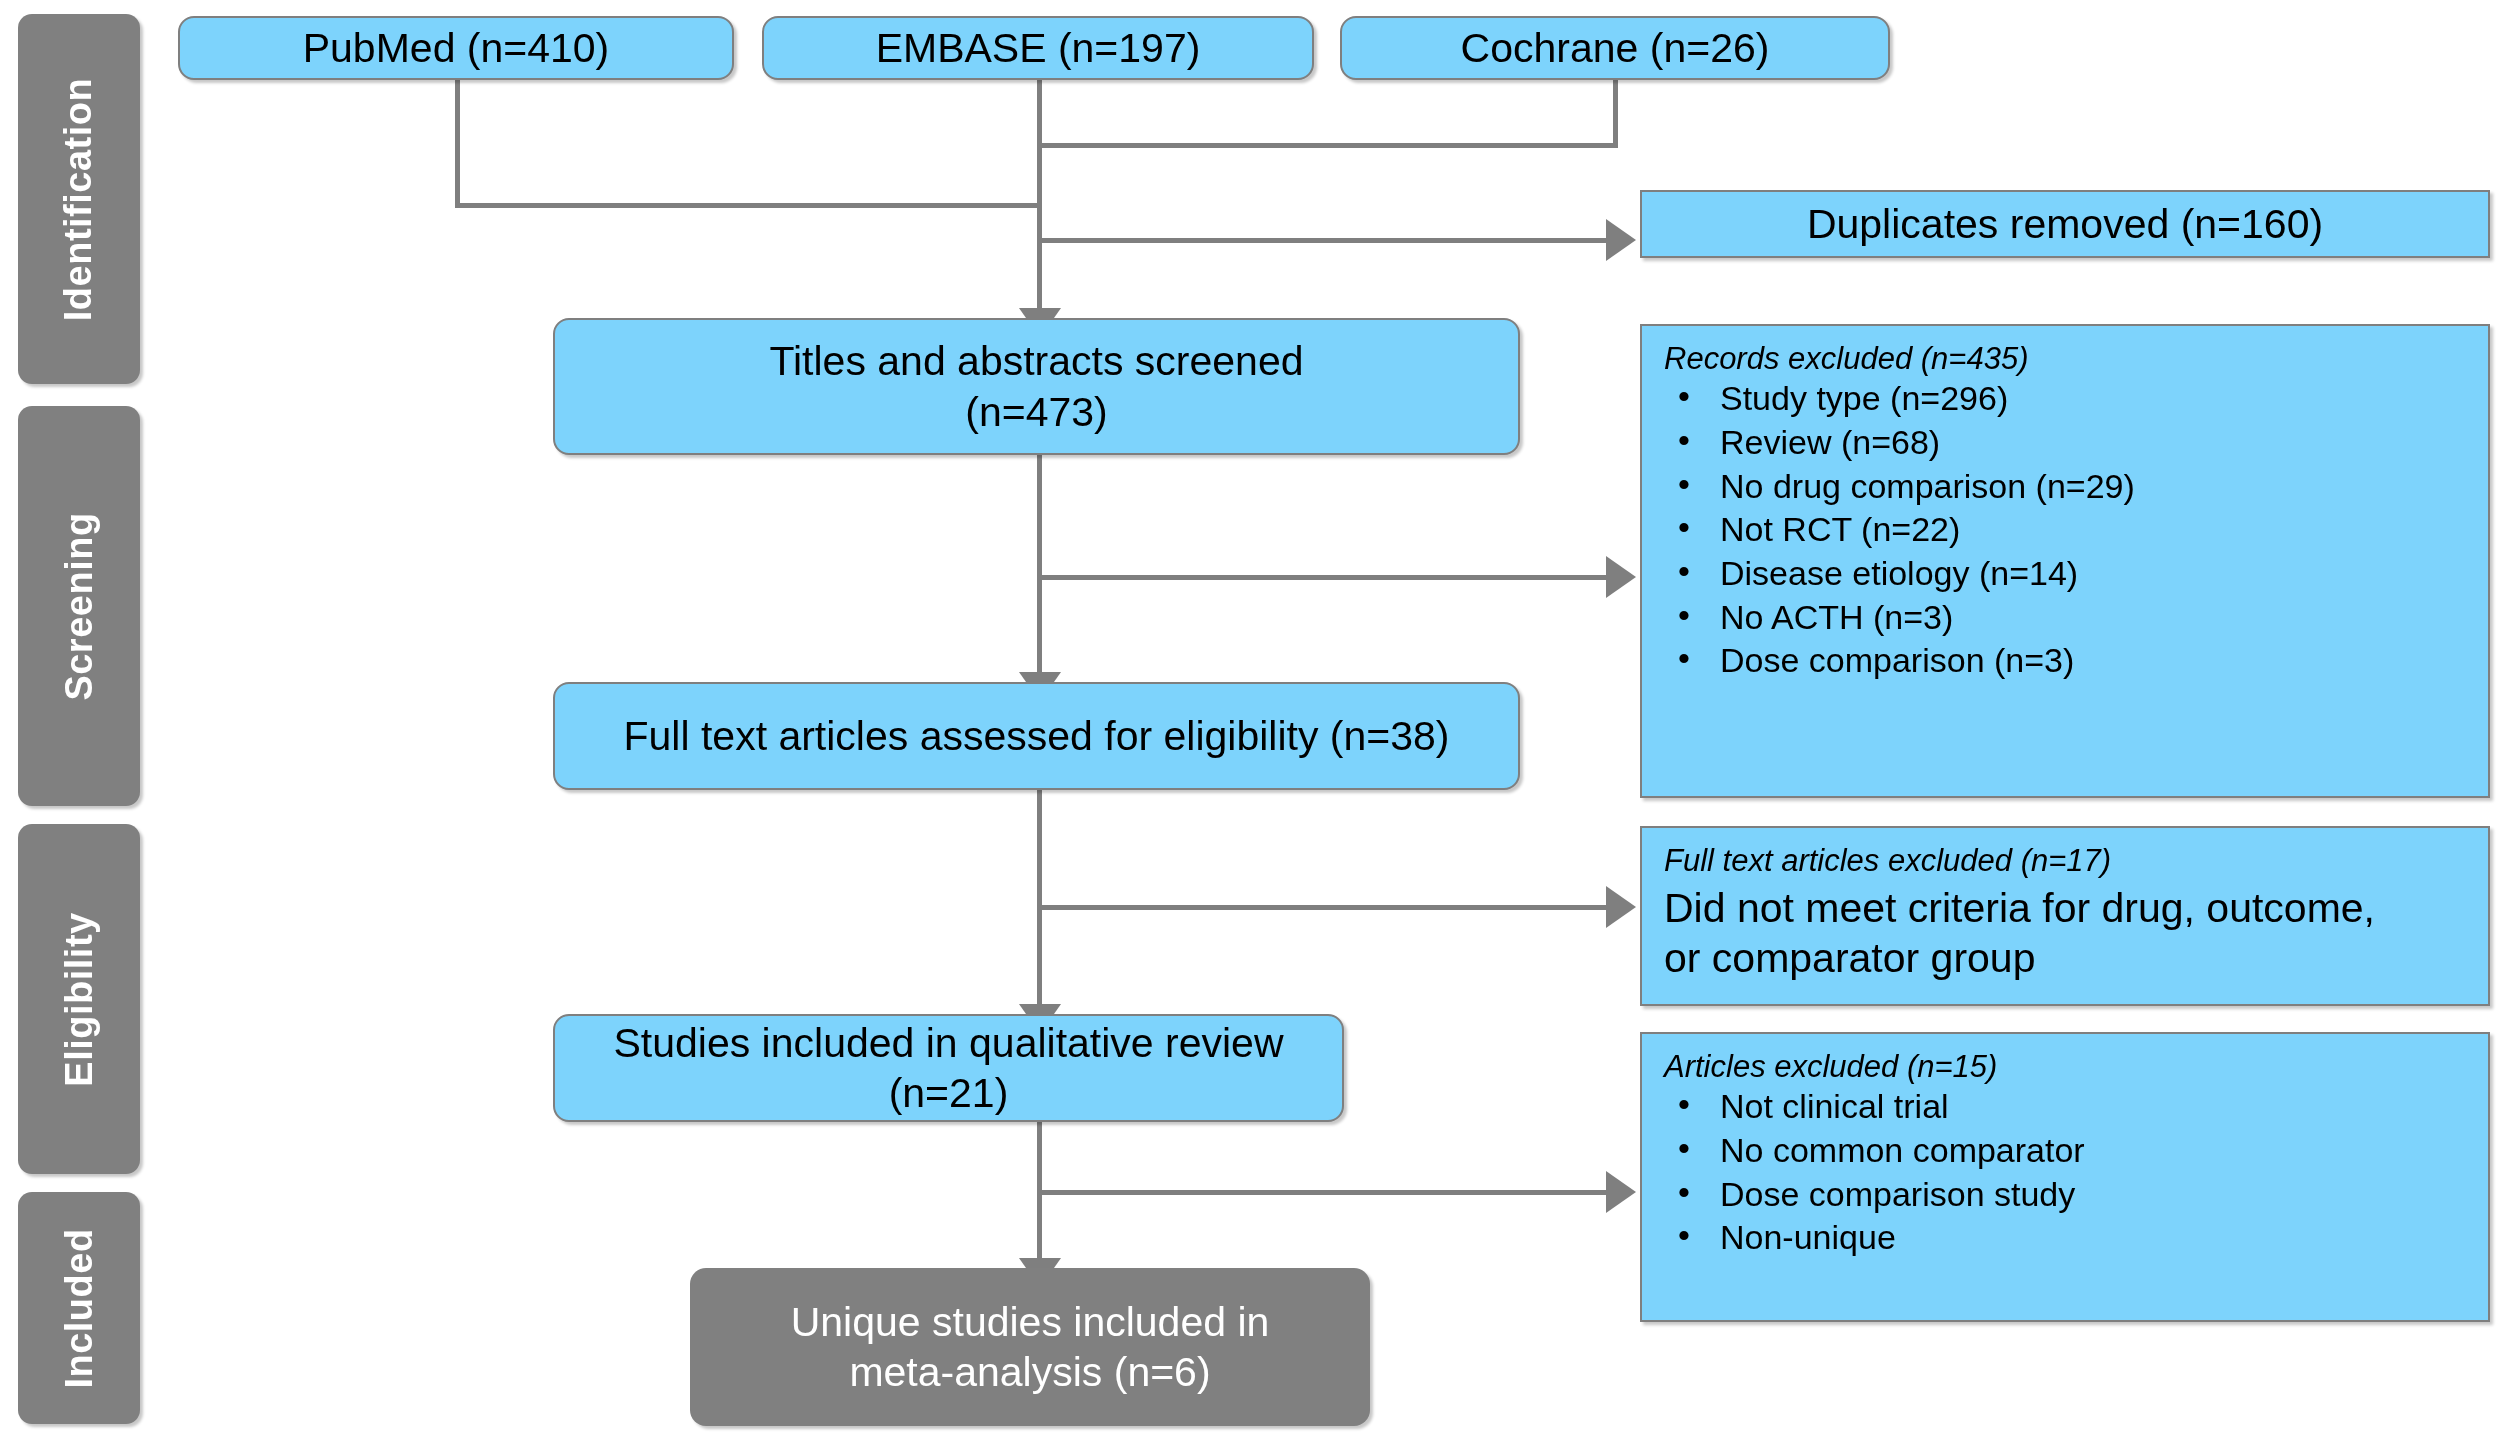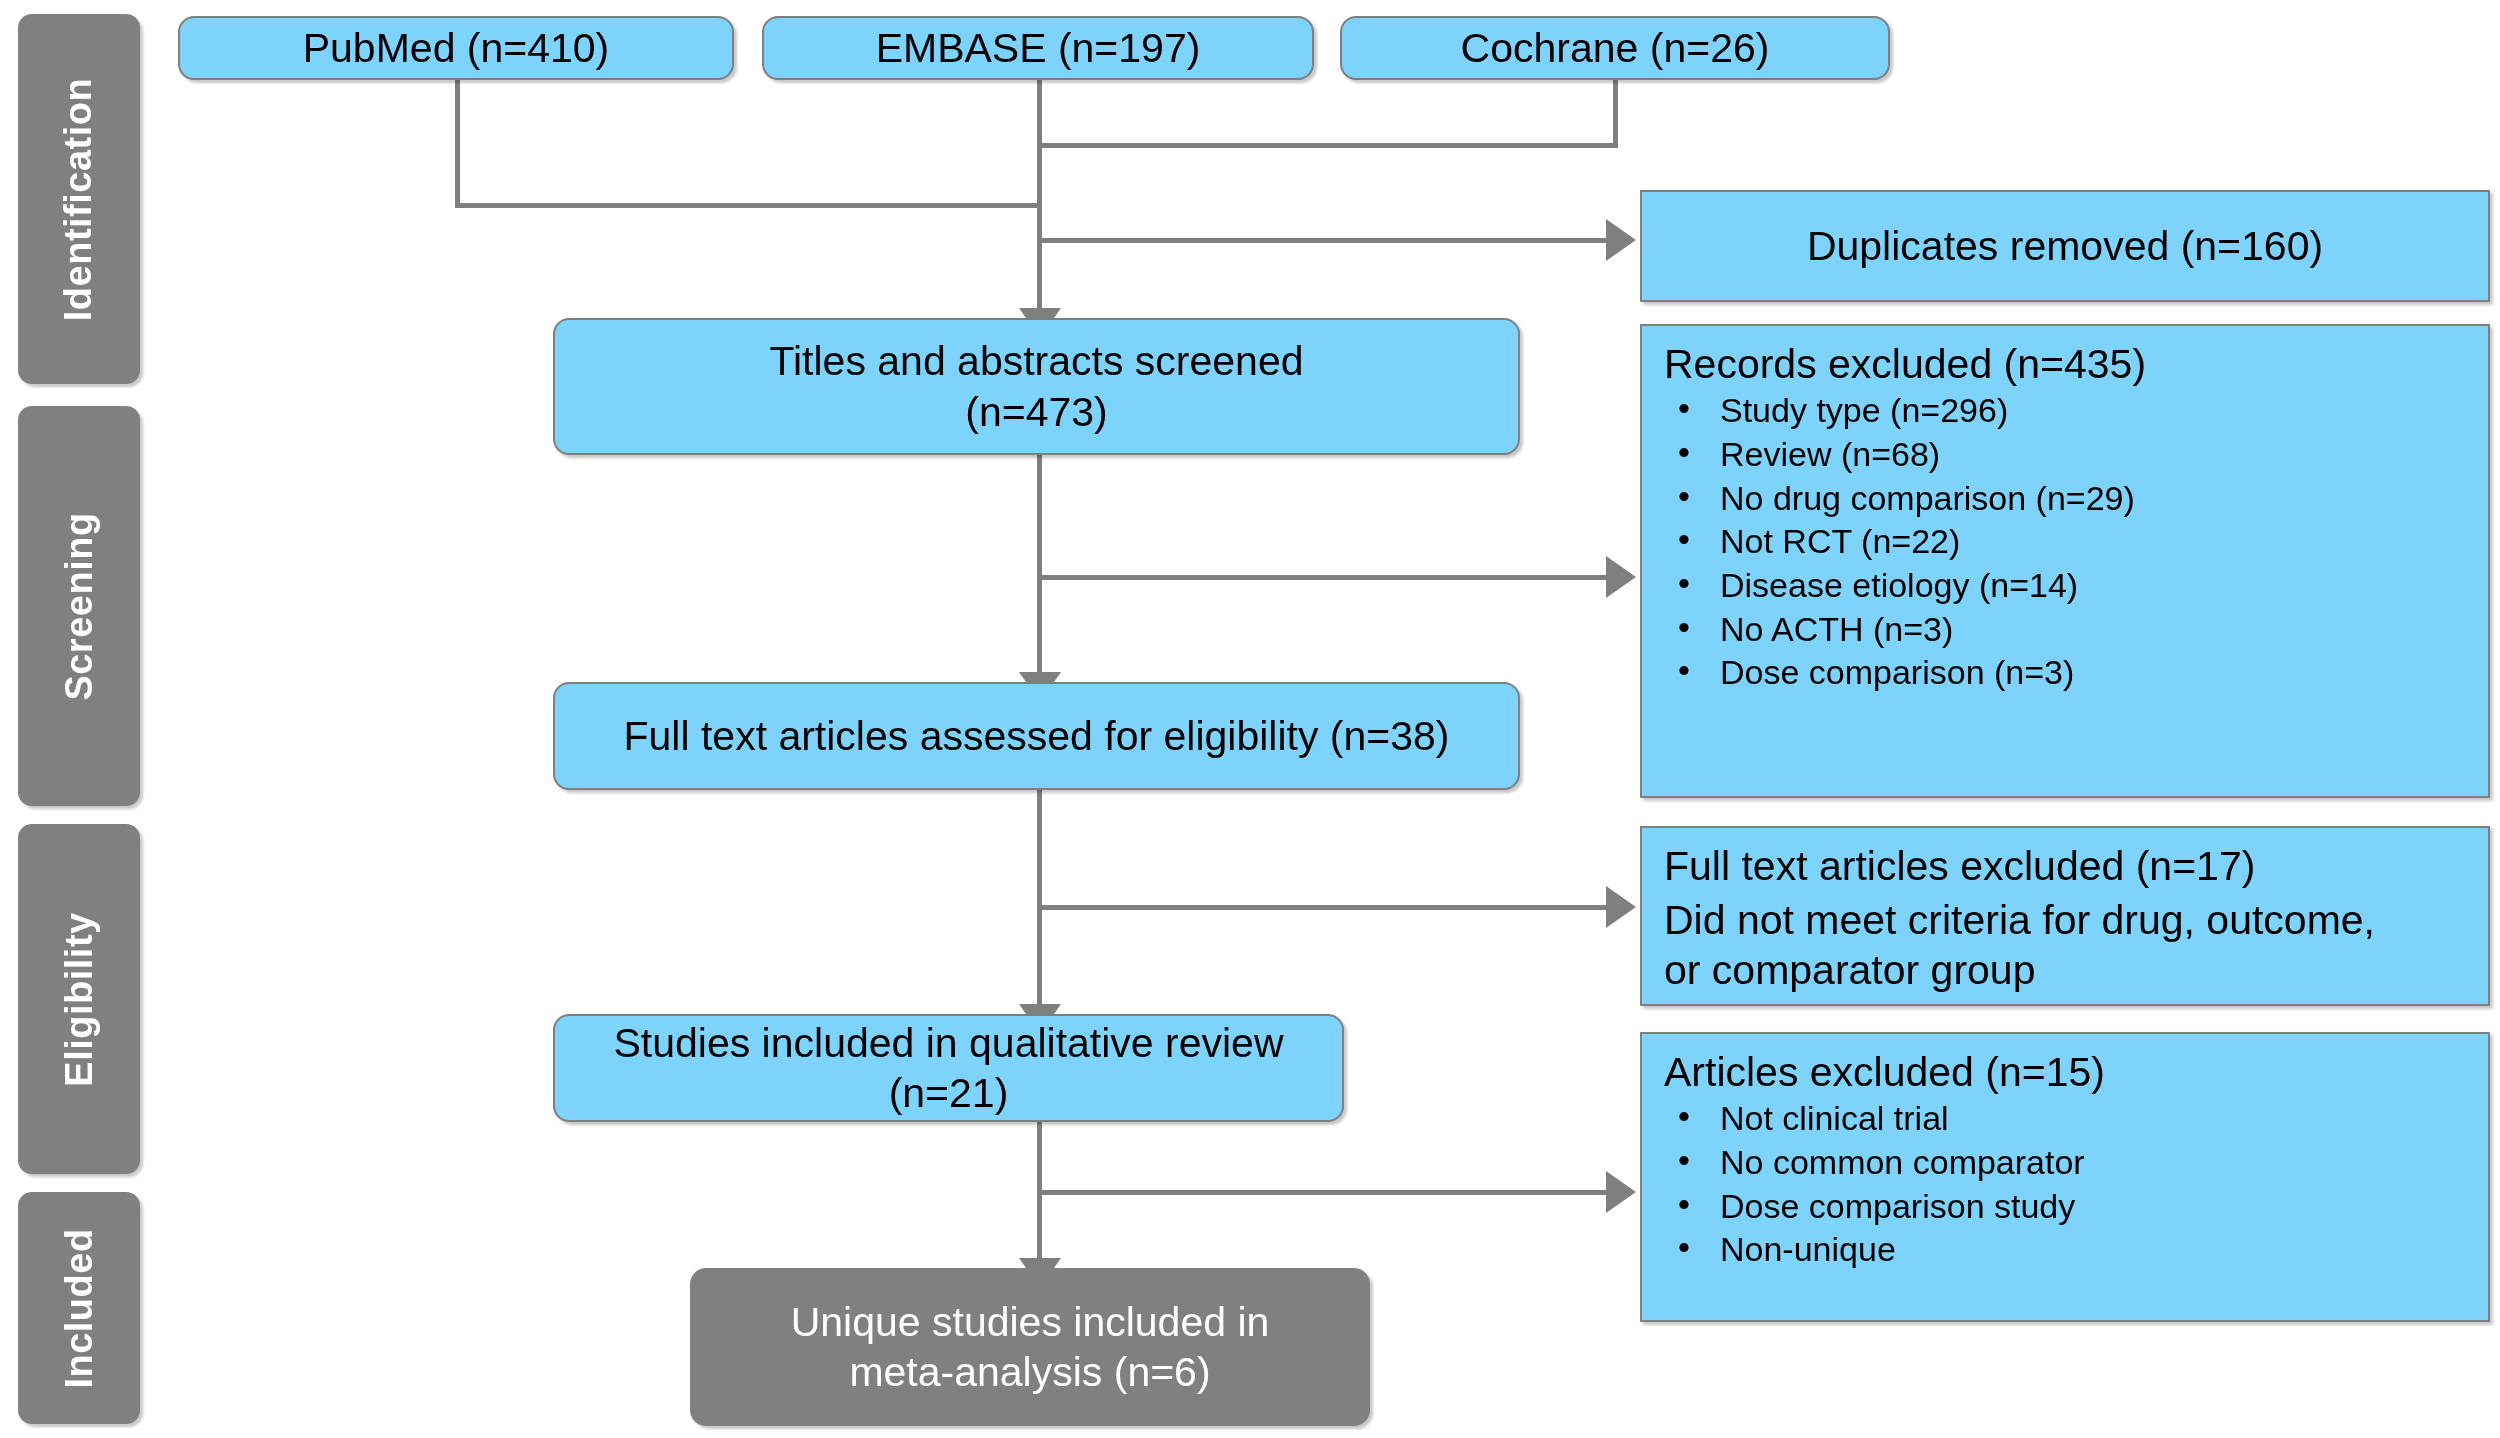--- a/index.html
+++ b/index.html
@@ -71,21 +71,22 @@
   .box.exclusion {
     justify-content: flex-start;
     align-items: flex-start;
   }
   .excl-inner {
     padding: 14px 20px 10px 22px;
     width: 100%;
     box-sizing: border-box;
   }
   .excl-head {
-    font-size: 41px;
+    font-style: italic;
+    font-size: 31px;
     line-height: 1.2;
     color: #000;
     margin-bottom: 4px;
     white-space: pre-line;
   }
   .excl-sub {
     font-size: 41px;
     line-height: 1.22;
     color: #000;
     white-space: pre-line;
@@ -208,21 +209,21 @@
 
   <div class="box rounded" style="left:553px; top:1014px; width:791px; height:108px;">
     <span class="box-text">Studies included in qualitative  review (n=21)</span>
   </div>
 
   <div class="box rounded shaded" style="left:690px; top:1268px; width:680px; height:158px;">
     <span class="box-text">Unique studies included in
 meta-analysis (n=6)</span>
   </div>
 
-  <div class="box square" style="left:1640px; top:190px; width:850px; height:112px;">
+  <div class="box square" style="left:1640px; top:190px; width:850px; height:68px;">
     <span class="box-text" style="width:100%; text-align:center;">Duplicates removed (n=160)</span>
   </div>
 
   <div class="box square exclusion" style="left:1640px; top:324px; width:850px; height:474px;">
     <div class="excl-inner">
       <div class="excl-head">Records excluded (n=435)</div>
       <ul class="excl-list">
         <li>Study type (n=296)</li>
         <li>Review (n=68)</li>
         <li>No drug comparison (n=29)</li>

